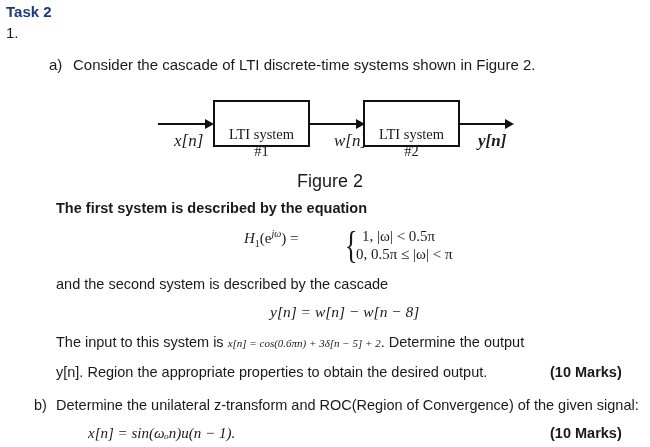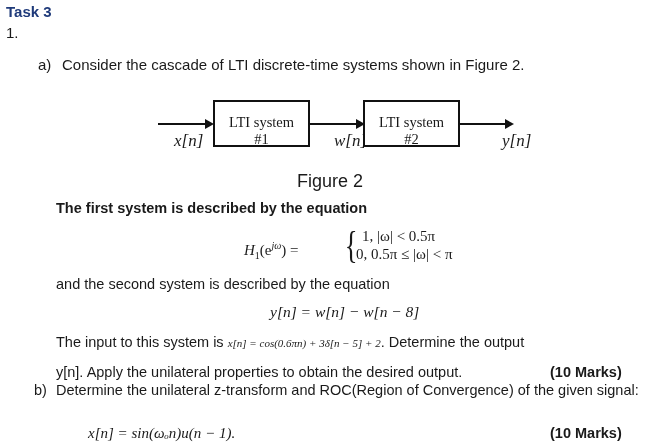--- a/index.html
+++ b/index.html
@@ -1,51 +1,51 @@
 <!DOCTYPE html>
 <html><head>
 <meta charset="utf-8">
 <style>
   html, body { margin:0; padding:0; background:#ffffff; }
   body { width:650px; height:447px; position:relative; overflow:hidden;
          font-family:"Liberation Sans", sans-serif; color:#1a1a1a; font-size:14.5px; }
   .abs { position:absolute; white-space:nowrap; }
   .task { left:6px; top:3px; font-weight:bold; color:#1f3a7a; font-size:15px; }
   .num { left:6px; top:24px; font-size:15px; }
-  .qa { left:38px; top:56px; font-size:15px; }
+  .qa { left:49px; top:56px; font-size:15px; }
   .qa .lbl { display:inline-block; width:24px; }
   .serif { font-family:"Liberation Serif", serif; }
   .ital { font-style:italic; }
   .box { position:absolute; border:2px solid #111; background:#fff; box-sizing:border-box;
-         font-family:"Liberation Serif", serif; font-size:14.5px; text-align:center; line-height:17px; padding-top:12px; }
+         font-family:"Liberation Serif", serif; font-size:14.5px; text-align:center; line-height:17px; padding-top:24px; }
   .arrow { position:absolute; height:2px; background:#111; }
   .arrow::after { content:""; position:absolute; right:-2px; top:-4px; border-left:9px solid #111;
                   border-top:5px solid transparent; border-bottom:5px solid transparent; }
   .sig { font-family:"Liberation Serif", serif; font-style:italic; font-size:17px;margin-left:16px; }
   .fig { left:297px; top:171px; font-size:18px; }
   .t1 { left:56px; top:200px; font-size:14.5px;font-weight:bold; }
-  .h1 { left:244px; top:228px; font-family:"Liberation Serif", serif; font-size:15px;margin-top:12px; }
+  .h1 { left:244px; top:228px; font-family:"Liberation Serif", serif; font-size:15px; }
   .brace { position:absolute; left:342px; top:226px; font-family:"Liberation Serif", serif; font-size:38px; line-height:38px; transform:scaleX(0.7); }
   .case1 { left:356px; top:228px; font-family:"Liberation Serif", serif; font-size:15px; }
   .case2 { left:356px; top:246px; font-family:"Liberation Serif", serif; font-size:15px; }
   .t2 { left:56px; top:276px; font-size:14.5px; }
   .eq2 { left:270px; top:303px; font-family:"Liberation Serif", serif; font-size:15.5px; }
   .t3 { left:56px; top:334px; font-size:14.5px; }
   .t4 { left:56px; top:364px; font-size:14.5px; }
   .marks { font-weight:bold; font-size:14.5px; }
   .m1 { left:550px; top:364px; }
-  .qb { left:34px; top:382px; font-size:14.5px; }
+  .qb { left:34px; top:397px; font-size:14.5px; }
   .qb .lbl { display:inline-block; width:22px; }
   .eqb { left:56px; top:425px; font-family:"Liberation Serif", serif; font-size:15px;margin-left:32px; }
   .m2 { left:550px; top:425px; }
 </style>
 </head>
 <body>
 
-<div class="abs task">Task 3</div>
+<div class="abs task">Task 2</div>
 <div class="abs num">1.</div>
 
 <div class="abs qa">
   <span class="lbl">a)</span><span>Consider the cascade of LTI discrete-time systems shown in Figure 2.</span>
 </div>
 
 <div>
   <div class="arrow" style="left:158px; top:123px; width:54px;"></div>
   <div class="abs sig" style="left:158px; top:131px;">x[n]</div>
 
@@ -56,41 +56,41 @@
 
   <div class="arrow" style="left:310px; top:123px; width:53px;"></div>
   <div class="abs sig" style="left:318px; top:131px;">w[n]</div>
 
   <div class="box" style="left:363px; top:100px; width:97px; height:47px;">
     <div>LTI system</div>
     <div>#2</div>
   </div>
 
   <div class="arrow" style="left:460px; top:123px; width:52px;"></div>
-  <div class="abs sig" style="left:486px; top:131px;">y[n]</div>
+  <div class="abs sig" style="left:462px; top:131px;font-weight:bold;">y[n]</div>
 </div>
 
 <div class="abs fig">Figure 2</div>
 
 <div class="abs t1">The first system is described by the equation</div>
 
 <div class="abs h1">
   <span class="ital">H</span><sub style="font-size:10px">1</sub><span>(e</span><sup class="ital" style="font-size:10px">jω</sup><span>) =</span>
 </div>
 <div class="brace">{</div>
 <div class="abs case1" style="left:362px;font-family:Liberation Serif, serif;">1, |ω| &lt; 0.5π</div>
 <div class="abs case2">0, 0.5π ≤ |ω| &lt; π</div>
 
-<div class="abs t2">and the second system is described by the equation</div>
+<div class="abs t2">and the second system is described by the cascade</div>
 <div class="abs eq2 ital">y[n] = w[n] − w[n − 8]</div>
 
 <div class="abs t3">
   <span>The input to this system is </span><span class="serif ital" style="font-size:11px">x[n] = cos(0.6πn) + 3δ[n − 5] + 2</span><span>. Determine the output</span>
 </div>
 
-<div class="abs t4">y[n]. Apply the unilateral properties to obtain the desired output.</div>
+<div class="abs t4">y[n]. Region the appropriate properties to obtain the desired output.</div>
 <div class="abs marks m1">(10 Marks)</div>
 
 <div class="abs qb">
   <span class="lbl">b)</span><span>Determine the unilateral z-transform and ROC(Region of Convergence) of the given signal:</span>
 </div>
 <div class="abs eqb ital">x[n] = sin(ωₒn)u(n − 1).</div>
 <div class="abs marks m2">(10 Marks)</div>
 
 </body></html>

